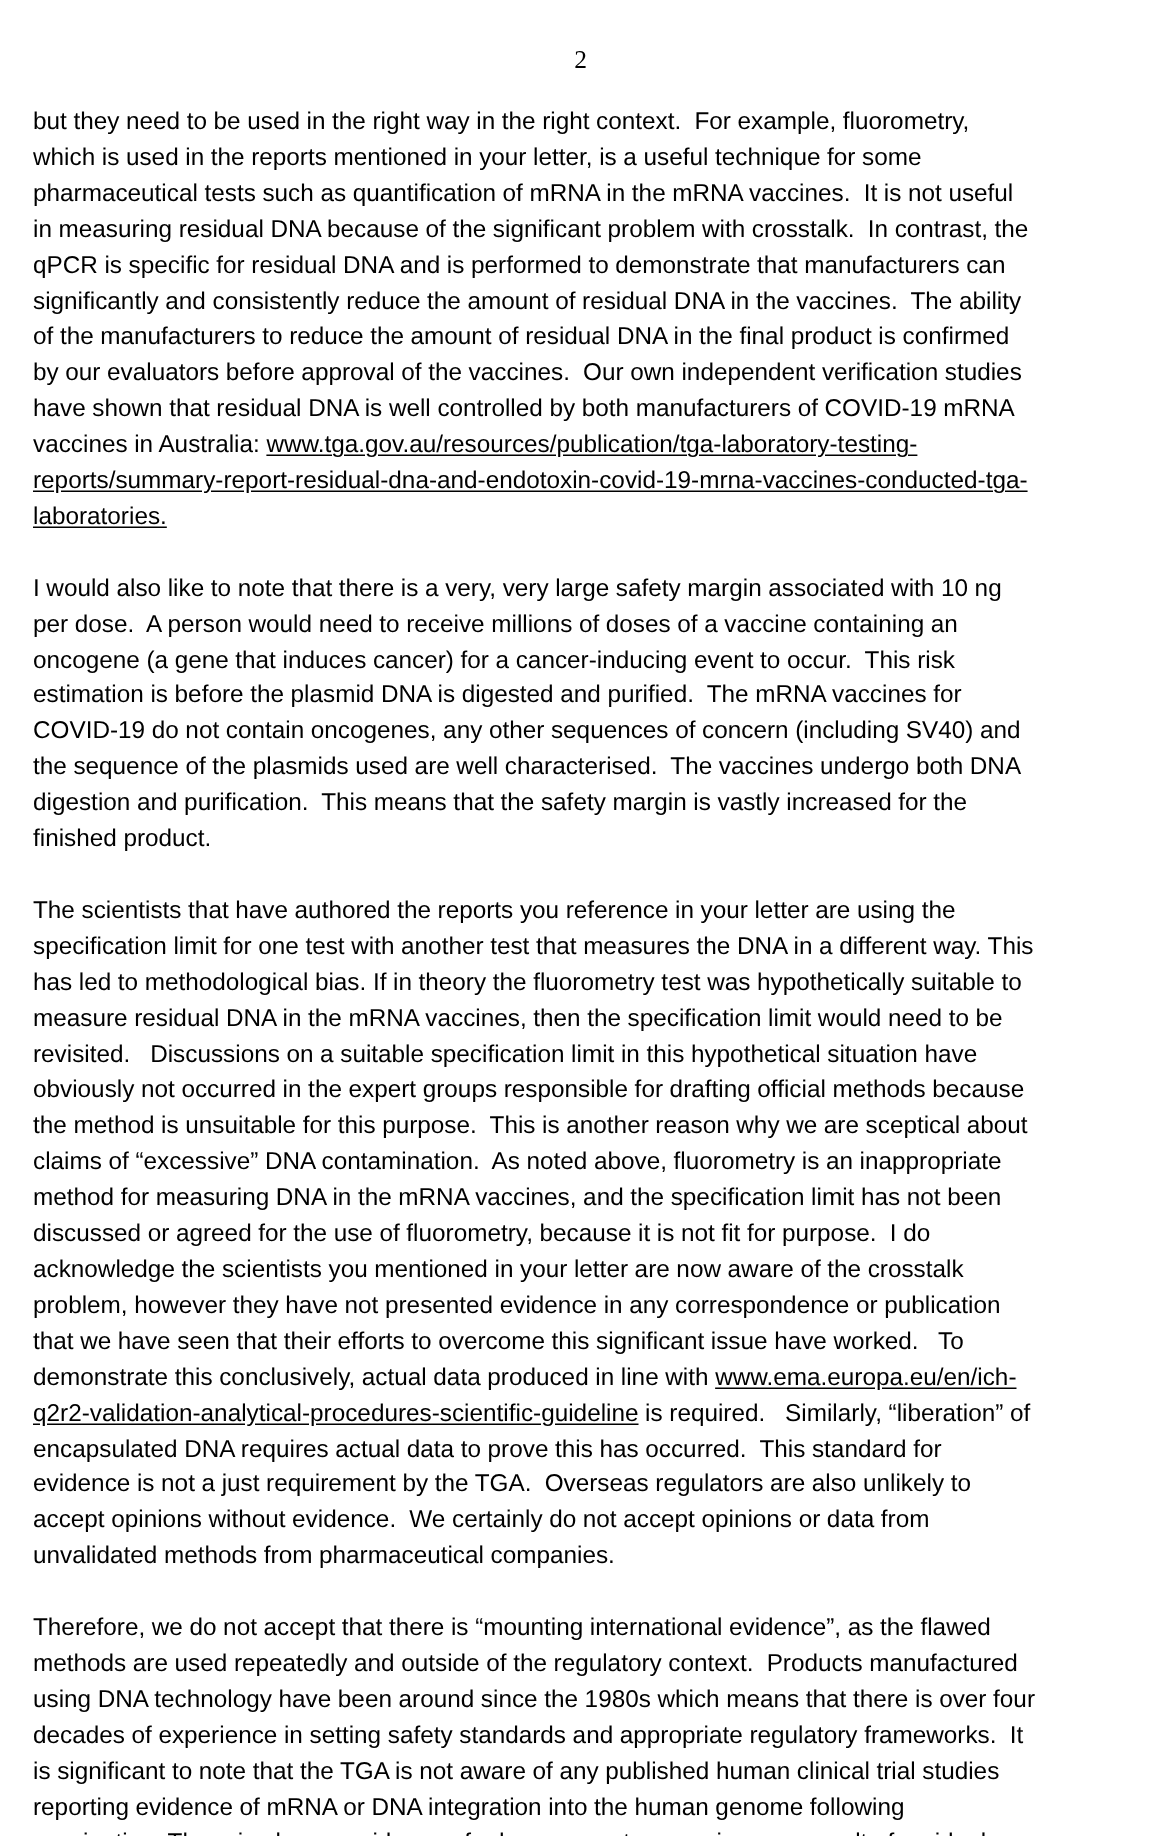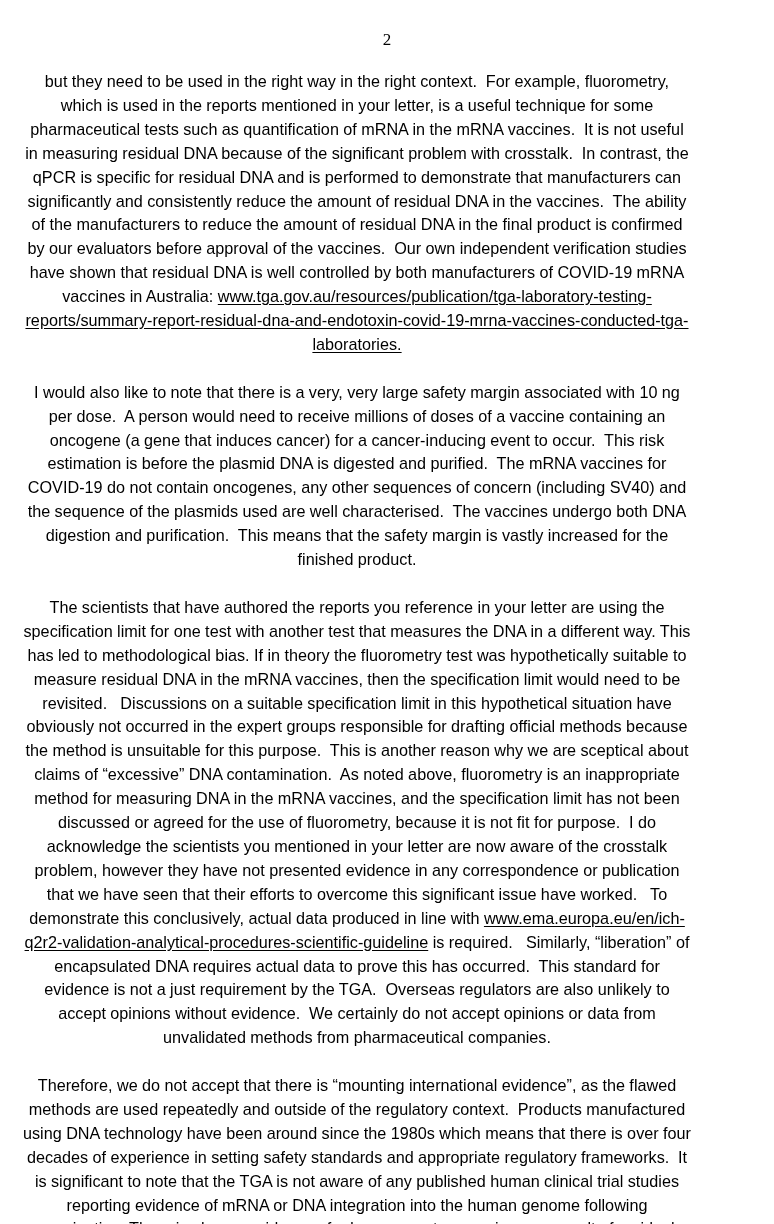--- a/index.html
+++ b/index.html
@@ -33,21 +33,21 @@
   .body-copy {
     position: absolute;
     top: 70px;
     left: 22px;
     width: 670px;
   }
   .para {
     font-size: 16.2px;
     line-height: 23.9px;
     margin: 0 0 23.9px 0;
-    text-align: center;
+    text-align: left;
     word-spacing: -0.1px;
     letter-spacing: 0.01px;
     color: #000000;
     white-space: pre-wrap;
   }
   .para:last-child {
     margin-bottom: 0;
   }
   .link {
     text-decoration: underline;

